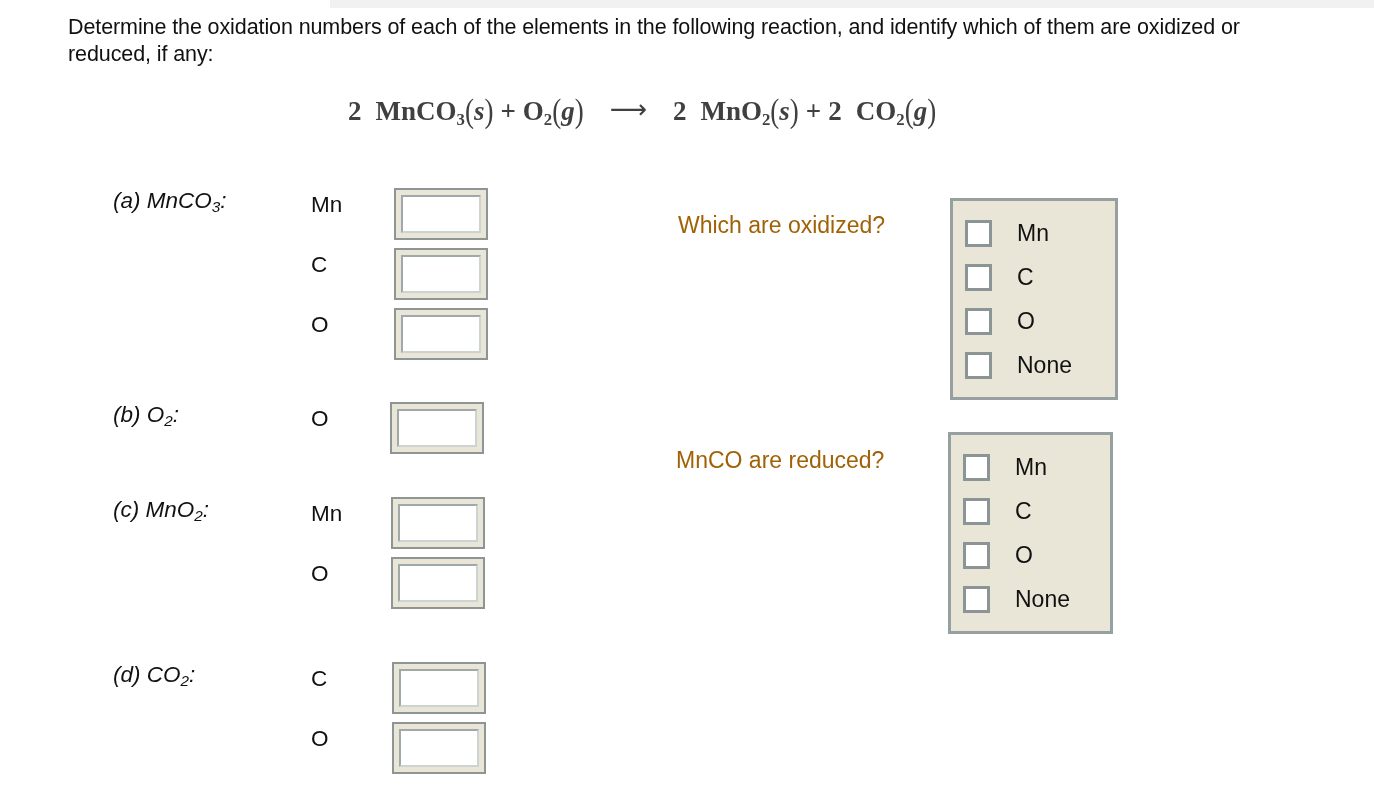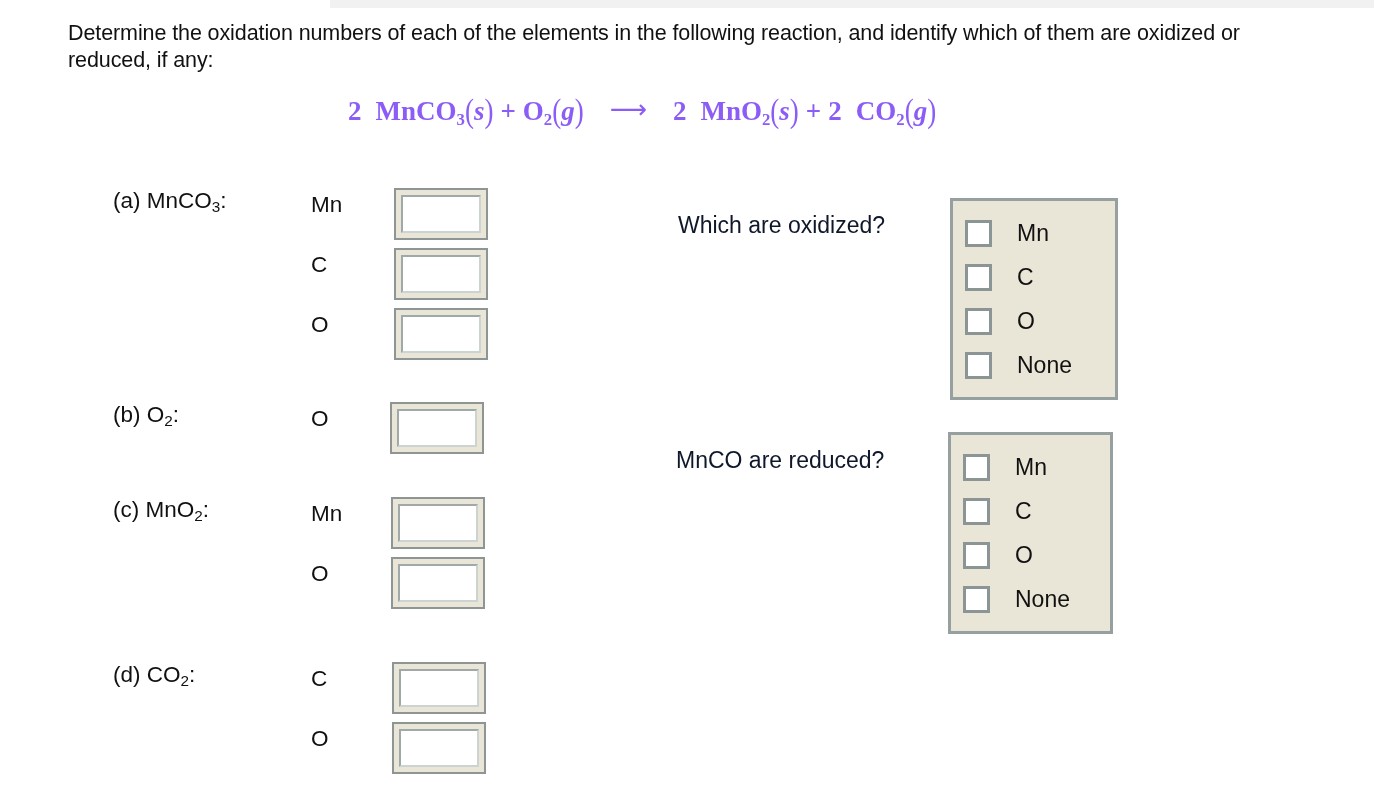--- a/index.html
+++ b/index.html
@@ -25,39 +25,39 @@
     top: 0;
     width: 1044px;
     height: 8px;
     background: #f1f1f1;
   }
 
   
   .prompt {
     position: absolute;
     left: 68px;
-    top: 20px;
+    top: 14px;
     width: 1215px;
     font-size: 21.5px;
     line-height: 27px;
     letter-spacing: -0.1px;
     color: #111;
   }
 
   
   .equation {
     position: absolute;
     left: 348px;
     top: 94px;
     font-family: "Liberation Serif", serif;
     font-weight: bold;
     font-size: 27px;
     line-height: 34px;
     white-space: nowrap;
-    color: #8b5cf6;
+    color: #404040;
   }
   .equation .sp-sm { display: inline-block; width: 7px; }
   .equation .sp-md { display: inline-block; width: 14px; }
   .equation sub {
     font-size: 0.62em;
     vertical-align: baseline;
     position: relative;
     top: 0.28em;
   }
   .equation .state {
@@ -82,20 +82,21 @@
   
   .group { position: absolute; }
 
   .group-label {
     position: absolute;
     left: 0;
     top: 0;
     font-size: 22.5px;
     white-space: nowrap;
     color: #111;
+    font-style: italic;
   }
   .group-label sub {
     font-size: 0.68em;
     vertical-align: baseline;
     position: relative;
     top: 0.27em;
   }
 
   .rows { position: absolute; left: 198px; top: 0; }
 
@@ -136,21 +137,21 @@
 
   
   .question-block { position: absolute; }
 
   .question-text {
     position: absolute;
     left: 0;
     top: 0;
     font-size: 23px;
     white-space: nowrap;
-    color: #0f172a;
+    color: #a16207;
     text-align: center;
   }
 
   .choice-panel {
     position: absolute;
     box-sizing: border-box;
     background: #e9e6d8;
     border: 3px solid #96a0a0;
     padding: 10px 14px 10px 12px;
   }

